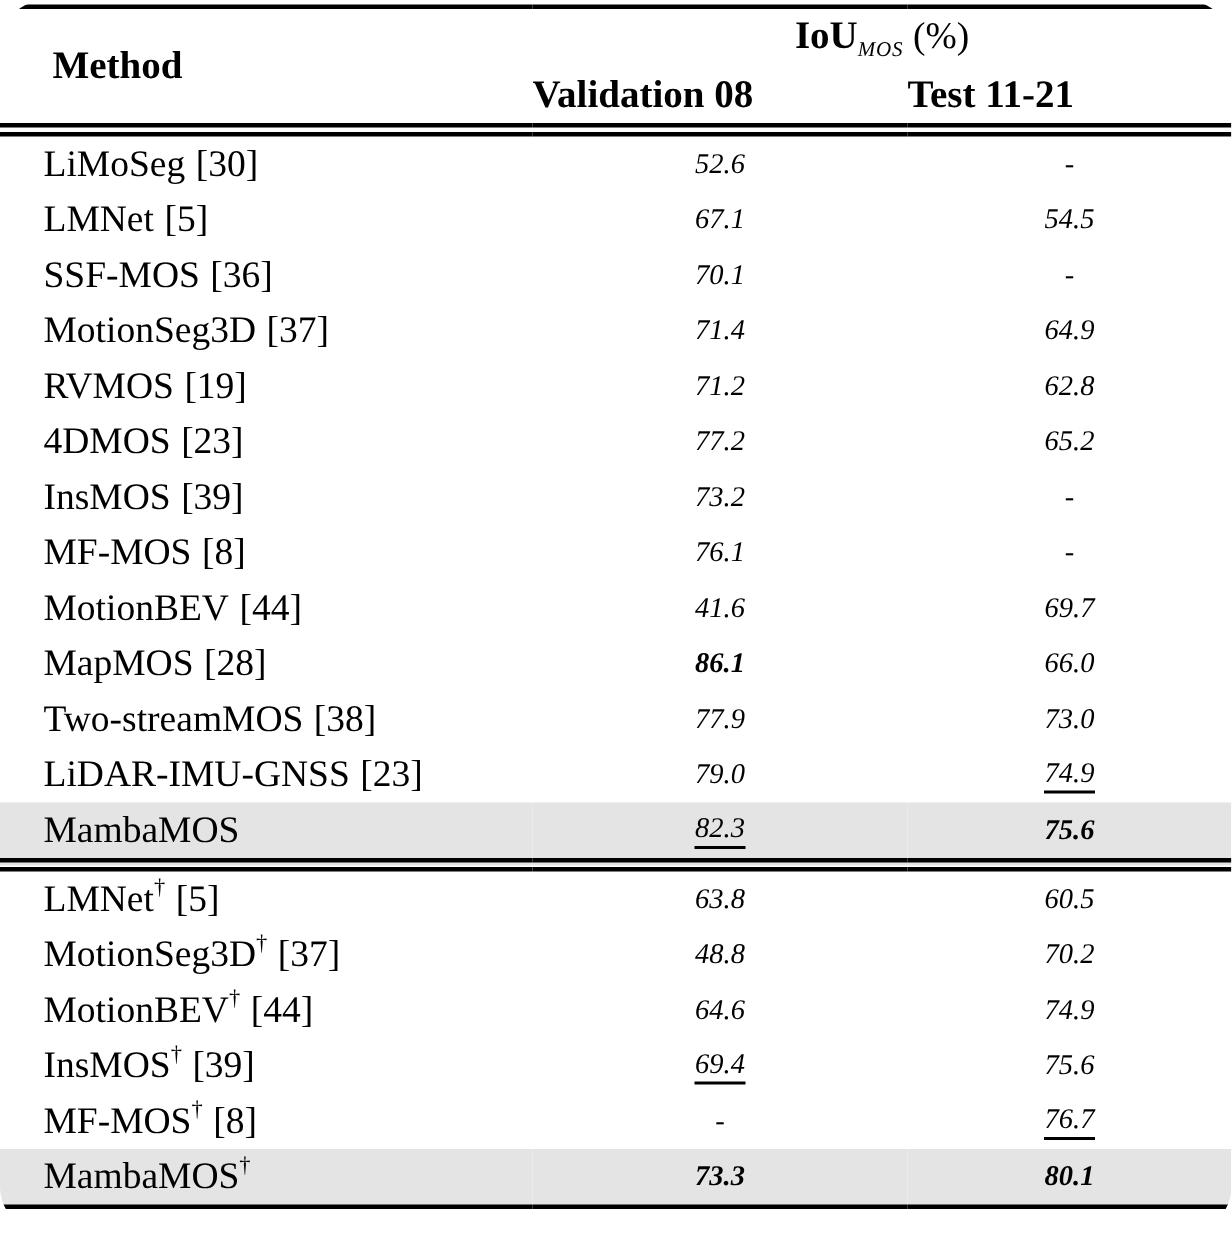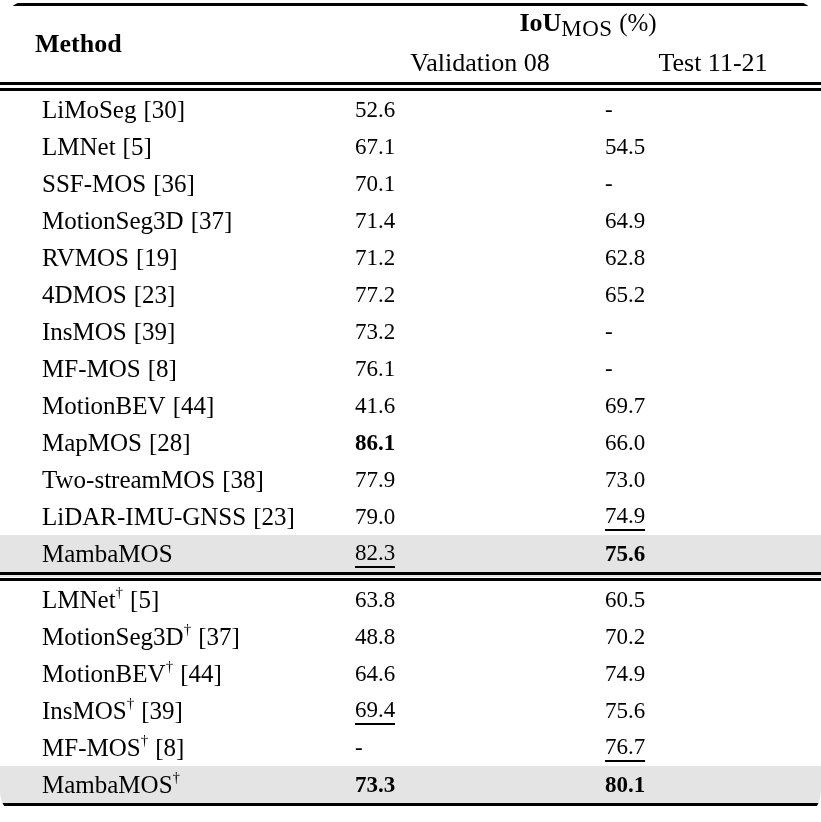--- a/index.html
+++ b/index.html
@@ -43,46 +43,48 @@
     font-weight: bold;
     font-size: 26px;
   }
   th.group-h {
     text-align: center;
     font-size: 26px;
     height: 38px;
     font-weight: bold;
   }
   th.group-h .sub {
+    font-style: italic;
     font-weight: normal;
-    font-size: 23px;
+    font-size: 14px;
     vertical-align: -5px;
     letter-spacing: 0.5px;
   }
   th.group-h .unit {
     font-weight: normal;
     font-size: 25px;
   }
   th.col-h {
-    text-align: center;
-    font-weight: normal;
+    text-align: left;
+    font-weight: bold;
     font-size: 26px;
     height: 38px;
   }
   td.method-cell {
     text-align: left;
-    padding-left: 42px;
+    padding-left: 29px;
     font-size: 25px;
     height: 37px;
     white-space: nowrap;
   }
   td.val {
-    text-align: left;
-    font-size: 23px;
+    text-align: center;
+    font-size: 19px;
     height: 37px;
+    font-style: italic;
   }
   tr.hl { background: #e4e4e4; margin-top: 48px; }
   .bold { font-weight: bold; }
   .uline {
     display: inline-block;
     border-bottom: 2px solid #000;
     padding-bottom: 2px;
     line-height: 1.0;
   }
   sup.dagger {

